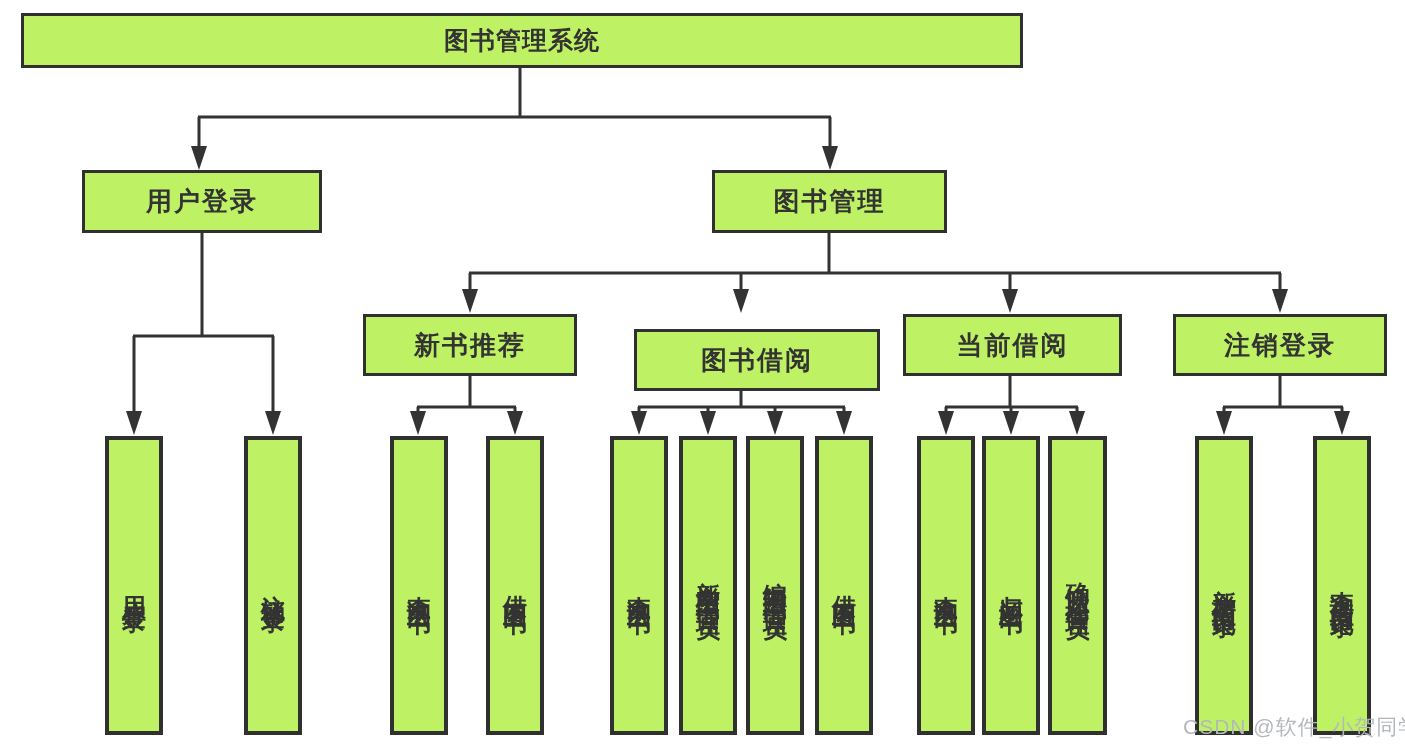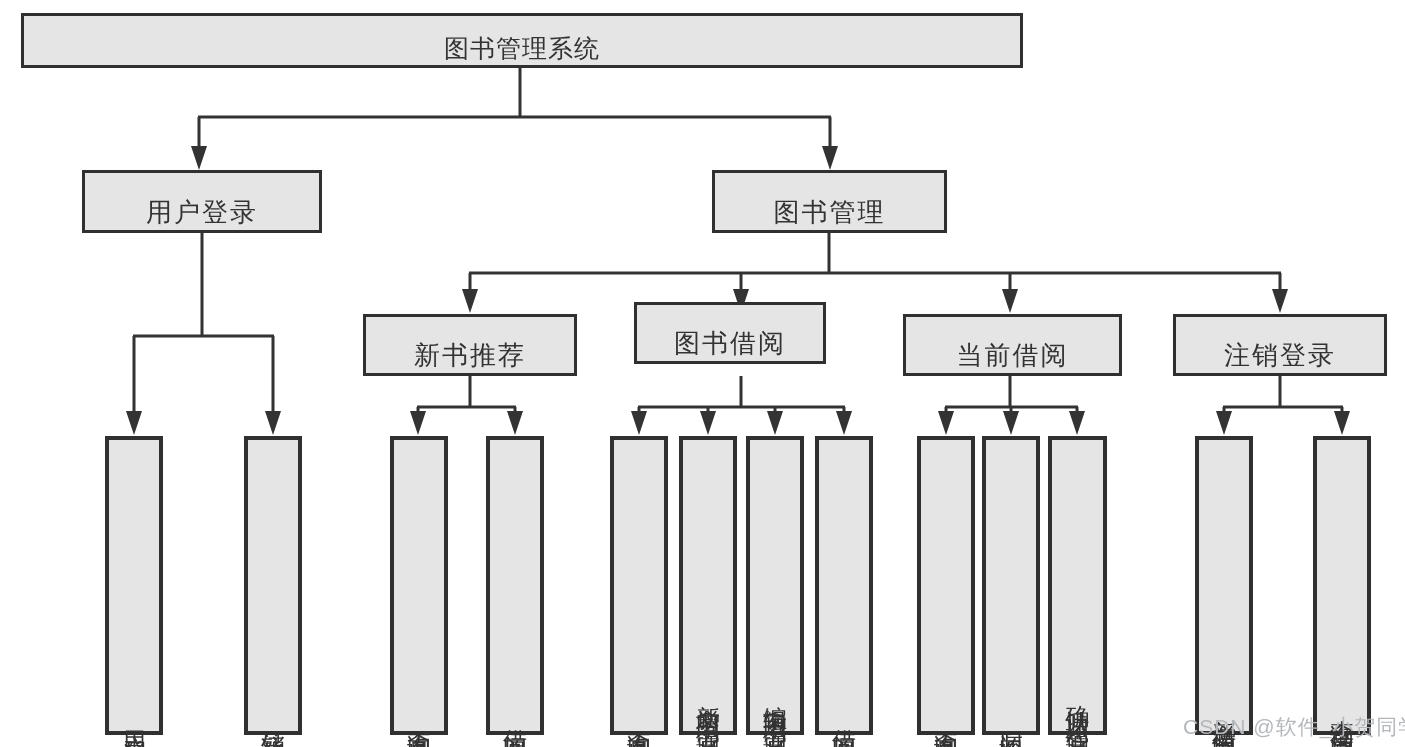--- a/index.html
+++ b/index.html
@@ -22,26 +22,27 @@
   }
   #connectors {
     position: absolute;
     left: 0; top: 0;
     z-index: 0;
   }
   #connectors path { stroke: var(--line); stroke-width: 3; fill: none; }
   #connectors polygon { fill: var(--line); stroke: none; }
   .node {
     position: absolute;
-    background: #e5e5e5;
+    background: #bef264;
     border: 3px solid var(--box-border);
     display: flex;
-    align-items: flex-end;
+    align-items: center;
     justify-content: center;
     z-index: 1;
+    font-weight: bold;
   }
   .node.h span {
     font-size: 26px;
     letter-spacing: 2px;
     white-space: nowrap;
   }
   .node.root span { font-size: 25px; letter-spacing: 1px; }
   .node.v { border-width: 4px; }
   .node.v span {
     writing-mode: vertical-rl;
@@ -128,21 +129,21 @@
   <div class="node h" style="left:82px;top:170px;width:240px;height:63px">
     <span>用户登录</span>
   </div>
   <div class="node h" style="left:363px;top:314px;width:214px;height:62px">
     <span>新书推荐</span>
   </div>
 
   <div class="node h" style="left:712px;top:170px;width:235px;height:63px">
     <span>图书管理</span>
   </div>
-  <div class="node h" style="left:634px;top:302px;width:192px;height:62px">
+  <div class="node h" style="left:634px;top:329px;width:246px;height:62px">
     <span>图书借阅</span>
   </div>
   <div class="node h" style="left:903px;top:314px;width:219px;height:62px">
     <span>当前借阅</span>
   </div>
   <div class="node h" style="left:1173px;top:314px;width:214px;height:62px">
     <span>注销登录</span>
   </div>
 
   <div class="node v" style="left:105px;top:436px;width:58px;height:299px">

